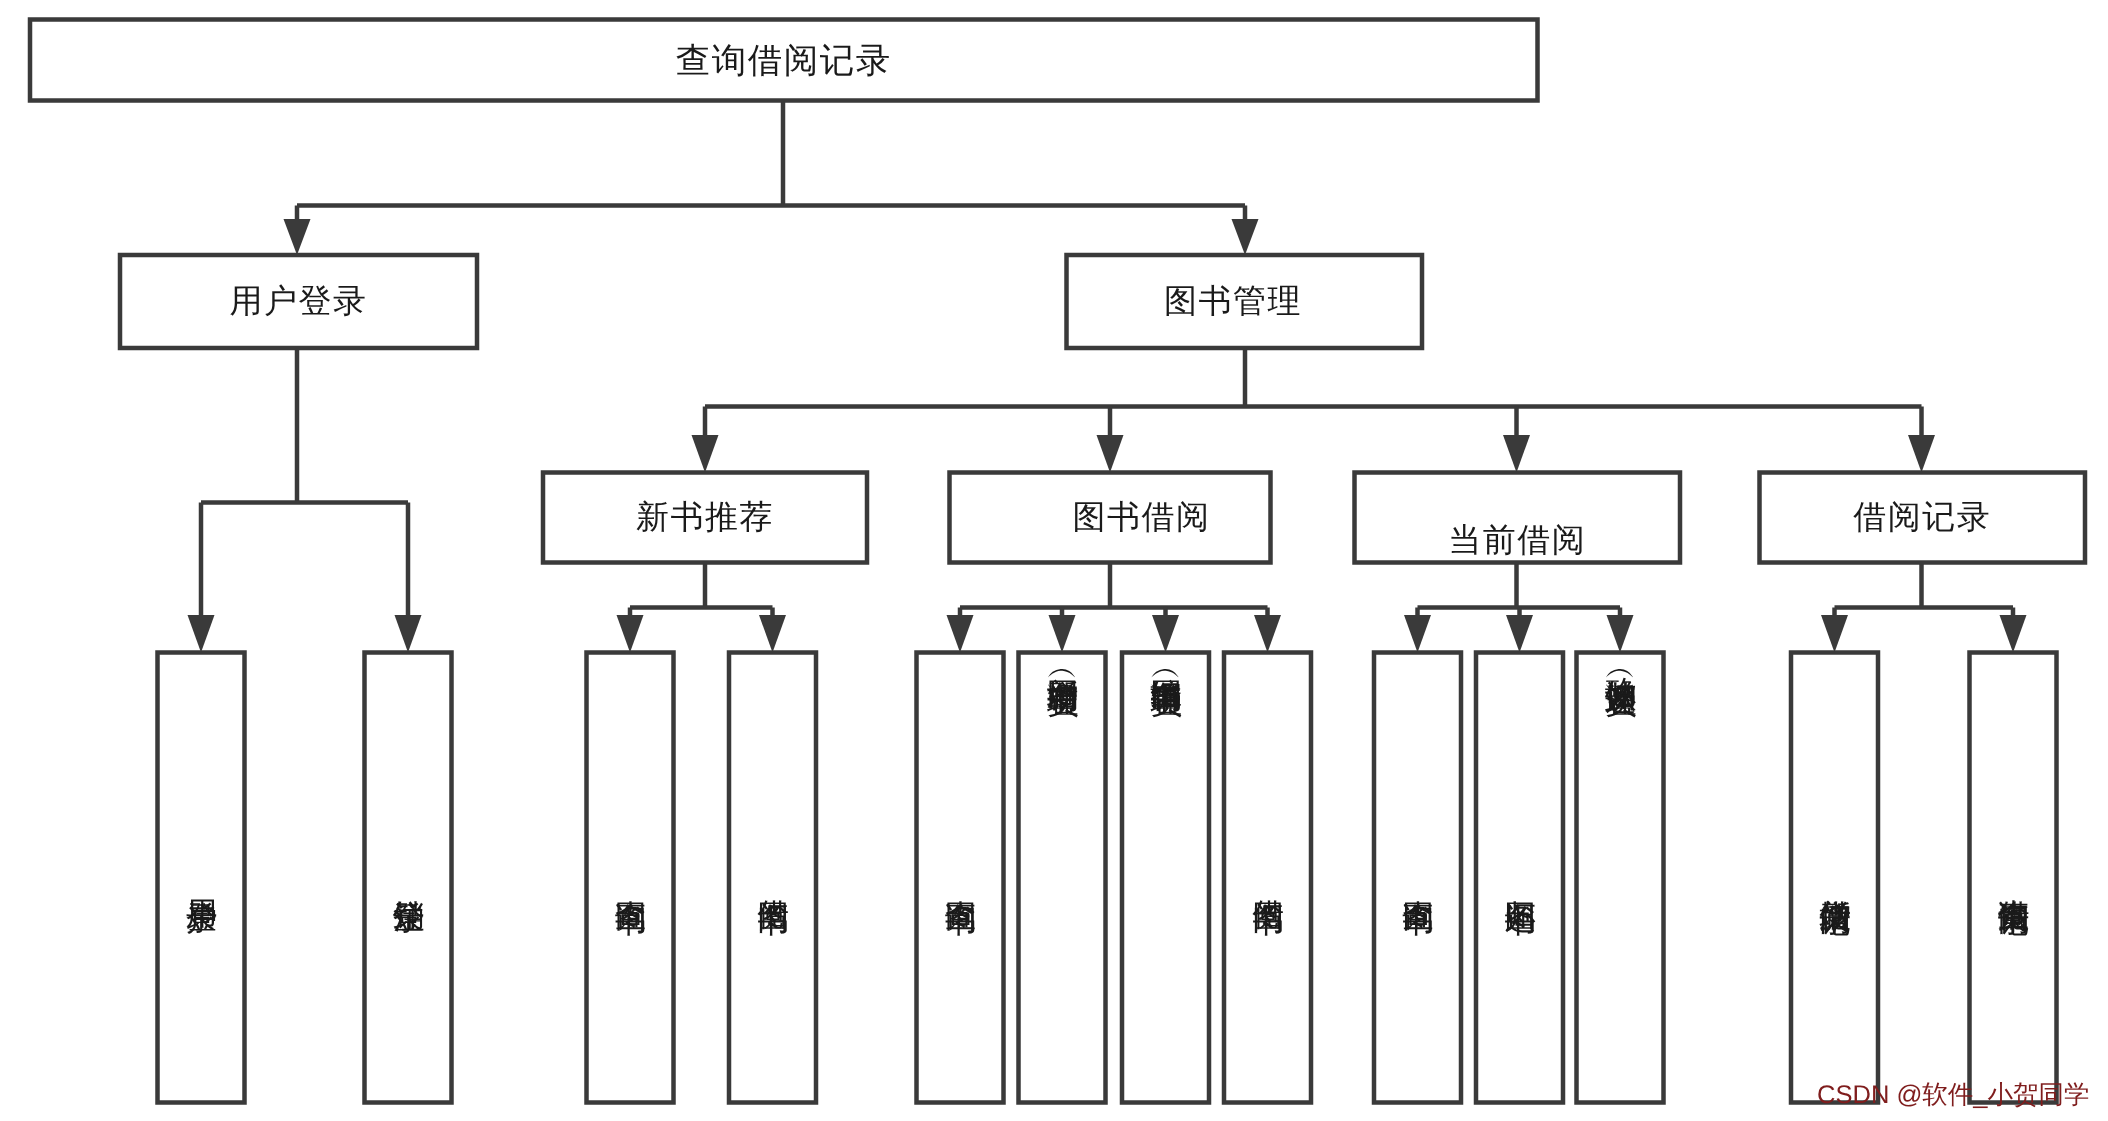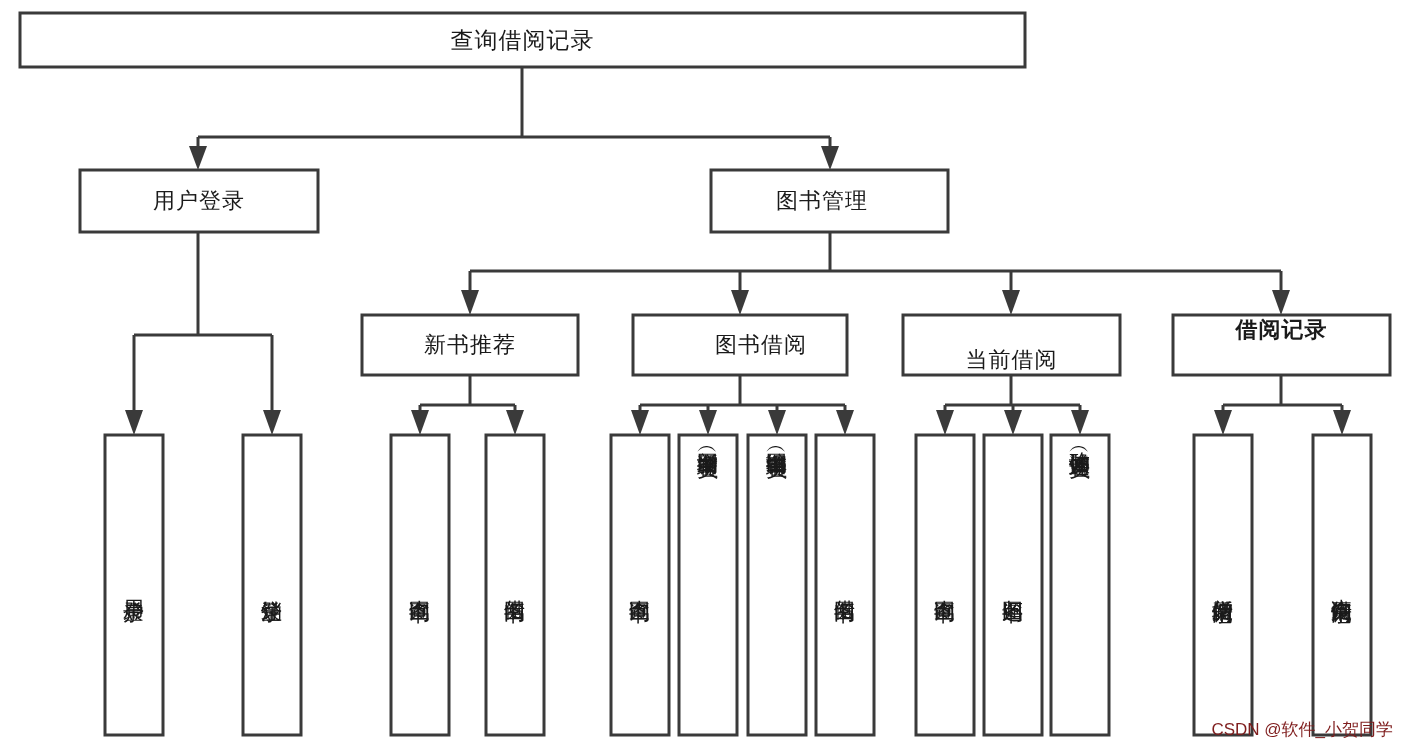--- a/index.html
+++ b/index.html
@@ -207,21 +207,21 @@
 
   <div class="hlabel-wrap" style="left:362px; top:315px; width:216px; height:60px;">
     <span class="hlabel-text">新书推荐</span>
   </div>
   <div class="hlabel-wrap" style="left:633px; top:315px; width:256px; height:60px;">
     <span class="hlabel-text">图书借阅</span>
   </div>
   <div class="hlabel-wrap" style="left:903px; top:315px; width:217px; height:60px;align-items:flex-end;">
     <span class="hlabel-text">当前借阅</span>
   </div>
-  <div class="hlabel-wrap" style="left:1173px; top:300px; width:217px; height:60px;font-weight:bold;">
+  <div class="hlabel-wrap" style="left:1173px; top:315px; width:217px; height:60px;">
     <span class="hlabel-text">借阅记录</span>
   </div>
 
   <div class="vlabel-wrap" style="left:105px; top:435px; width:58px; height:300px;">
     <span class="vlabel-text">用户登录</span>
   </div>
   <div class="vlabel-wrap" style="left:243px; top:435px; width:58px; height:300px;">
     <span class="vlabel-text">注销登录</span>
   </div>
 

